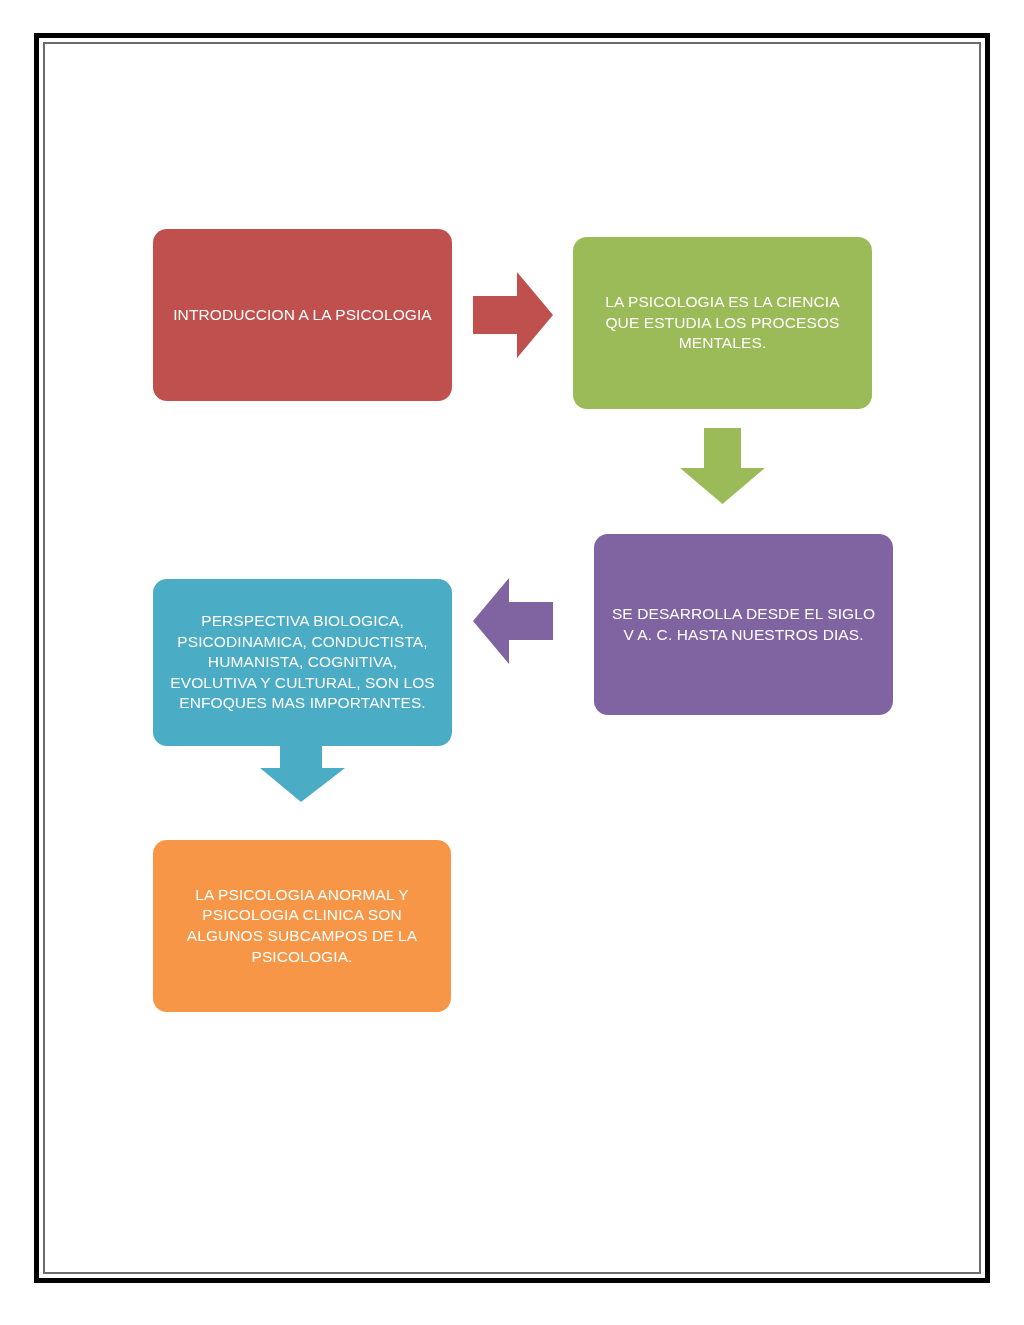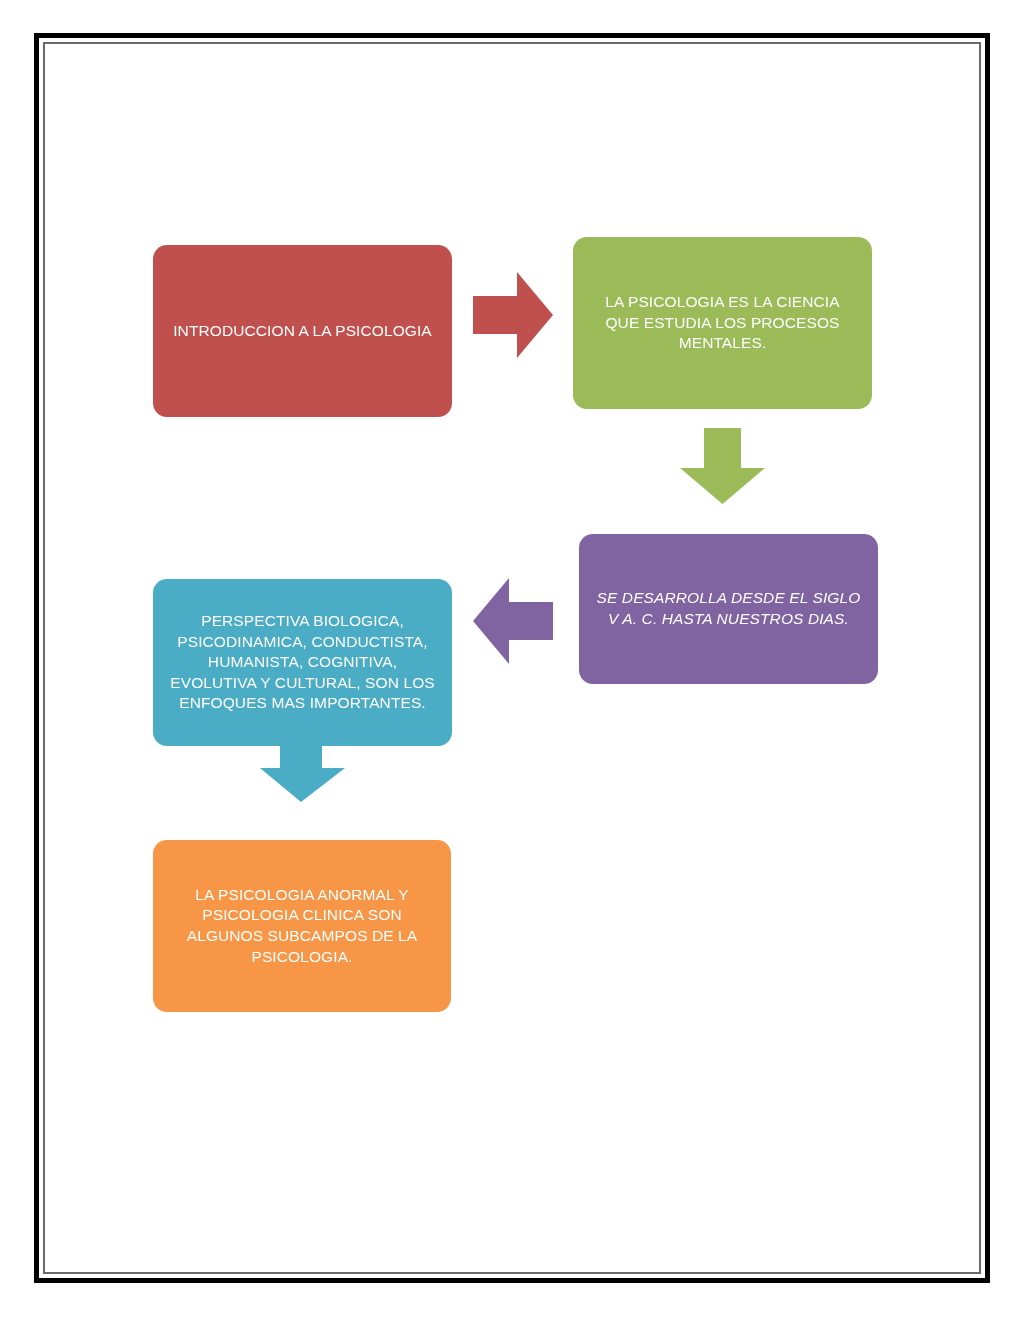--- a/index.html
+++ b/index.html
@@ -60,21 +60,21 @@
     font-size: 15.5px;
     line-height: 1.33;
     text-align: center;
     white-space: pre-line;
     letter-spacing: 0.1px;
   }
 
   
   #node-intro      { left: 153px; top: 229px; width: 299px; height: 172px; }
   #node-definition { left: 573px; top: 229px; width: 299px; height: 172px; }
-  #node-history    { left: 579px; top: 534px; width: 299px; height: 150px; font-style: italic; }
+  #node-history    { left: 594px; top: 534px; width: 299px; height: 181px; }
   #node-approaches { left: 153px; top: 534px; width: 299px; height: 167px; }
   #node-subfields  { left: 153px; top: 840px; width: 298px; height: 172px; }
 
   
   .arrow {
     position: absolute;
   }
   .arrow svg { display: block; }
 
   #arrow-intro-to-definition { left: 473px; top: 272px; width: 80px;  height: 86px; }
@@ -84,21 +84,21 @@
 </style>
 </head>
 <body>
 
 <div id="page-frame">
   <div id="page-frame-inner"></div>
 </div>
 
 <div id="diagram">
 
-  <div class="node" id="node-intro" style="background:#C0504D;margin-top:16px;">
+  <div class="node" id="node-intro" style="background:#C0504D;">
     <span class="node-text">INTRODUCCION A LA PSICOLOGIA</span>
   </div>
 
   <div class="arrow" id="arrow-intro-to-definition">
     <svg width="80" height="86" viewBox="0 0 80 86" aria-hidden="true">
       <polygon points="0,24 44,24 44,0 80,43 44,86 44,62 0,62" fill="#C0504D"></polygon>
     </svg>
   </div>
 
   <div class="node" id="node-definition" style="background:#9BBB59;margin-top:8px;">

